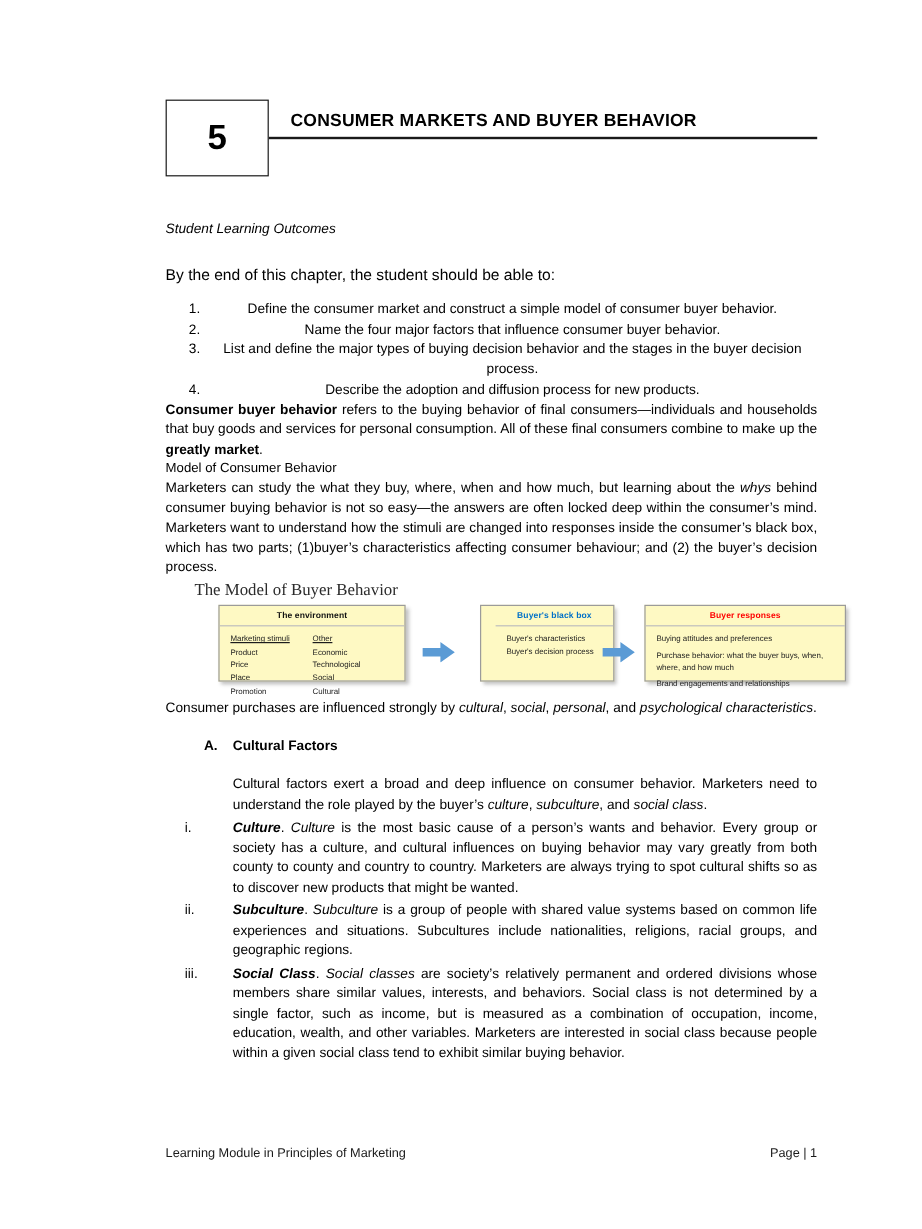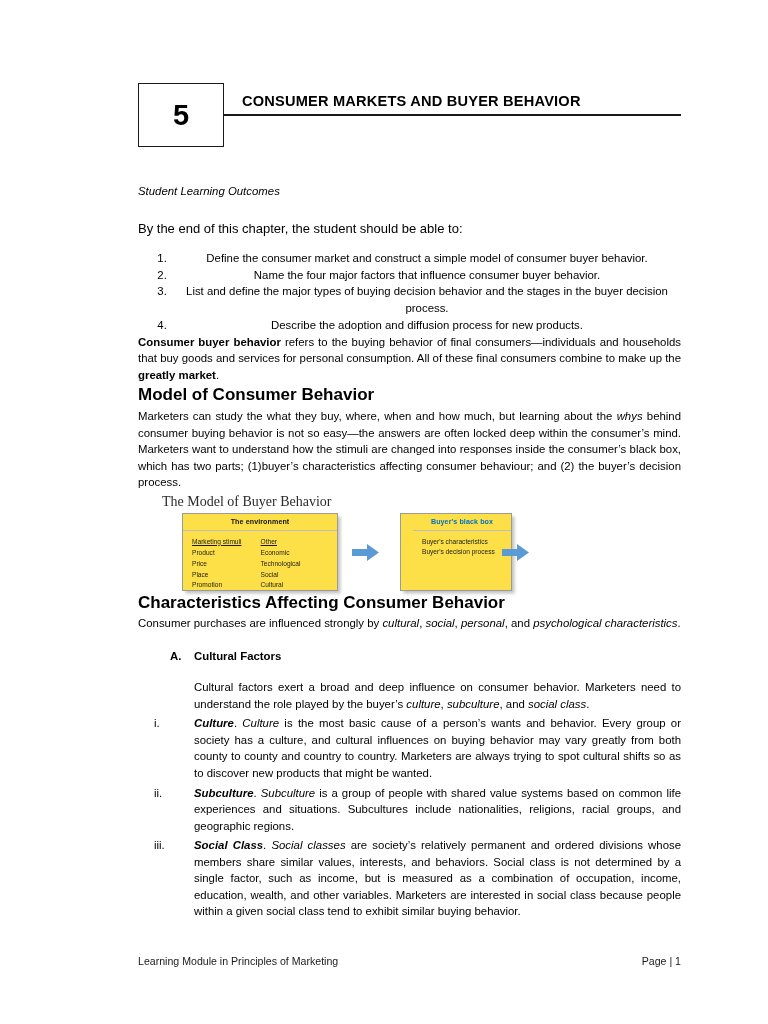--- a/index.html
+++ b/index.html
@@ -94,22 +94,22 @@
   p.body {
     font-size: 11.4px;
     line-height: 1.45;
     text-align: justify;
     margin: 0;
   }
   .sp-lg { margin-top: 26px; }
   .sp-md { margin-top: 20px; }
 
   .h-sub {
-    font-size: 17px;
-    font-weight: bold;
+    font-size: 11px;
+    font-weight: normal;
     margin: 0;
     line-height: 1.45;
   }
   b, strong { font-weight: bold; }
   i, em { font-style: italic; }
 
   
   .fig-caption {
     font-size: 14px;
     color: #2b2b2b;
@@ -118,24 +118,24 @@
   }
   .diagram {
     position: relative;
     margin-left: 44px;
     width: 484px;
     height: 78px;
   }
   .dbox {
     position: absolute;
     top: 0;
-    background: #fde047;
+    background: #fef9c3;
     border: 1px solid #9b9b9b;
     box-shadow: 2.5px 2.5px 3px rgba(120,120,120,0.45);
-    height: 78px;
+    height: 64px;
   }
   .dbox-title {
     text-align: center;
     font-size: 7.1px;
     font-weight: bold;
     padding: 4px 2px 4px 2px;
     border-bottom: 1px solid #bdbdbd;
     letter-spacing: 0.1px;
   }
   .dbox-body {
@@ -283,23 +283,30 @@
           <div>Buyer's decision process</div>
         </div>
       </div>
 
       <div class="arrow arrow-2">
         <svg width="28" height="17" viewBox="0 0 28 17">
           <path d="M0 5 L15 5 L15 0 L27 8.5 L15 17 L15 12 L0 12 Z" fill="#5b9bd5"></path>
         </svg>
       </div>
 
-    </div>
-
-    <div class="h-sub sp-md">Characteristics Affecting Consumer Behavior</div>
+      <div class="dbox box-resp">
+        <div class="dbox-title title-red">Buyer responses</div>
+        <div class="dbox-body">
+          <div class="resp-line">Buying attitudes and preferences</div>
+          <div class="resp-line">Purchase behavior: what the buyer buys, when, where, and how much</div>
+          <div class="resp-line">Brand engagements and relationships</div>
+        </div>
+      </div>
+    </div>
+
     <p class="body"><span>Consumer purchases are influenced strongly by </span><i>cultural</i>, <i>social</i>, <i>personal</i>, and <i>psychological characteristics</i>.</p>
 
     <div class="lvl-a">
       <span class="marker">A.</span>
       <span class="heading">Cultural Factors</span>
       <p class="body"><span>Cultural factors exert a broad and deep influence on consumer behavior. Marketers need to understand the role played by the buyer’s </span><i>culture</i><span>, </span><i>subculture</i><span>, and </span><i>social class</i><span>.</span></p>
     </div>
 
     <div class="lvl-i">
       <span class="marker">i.</span>

